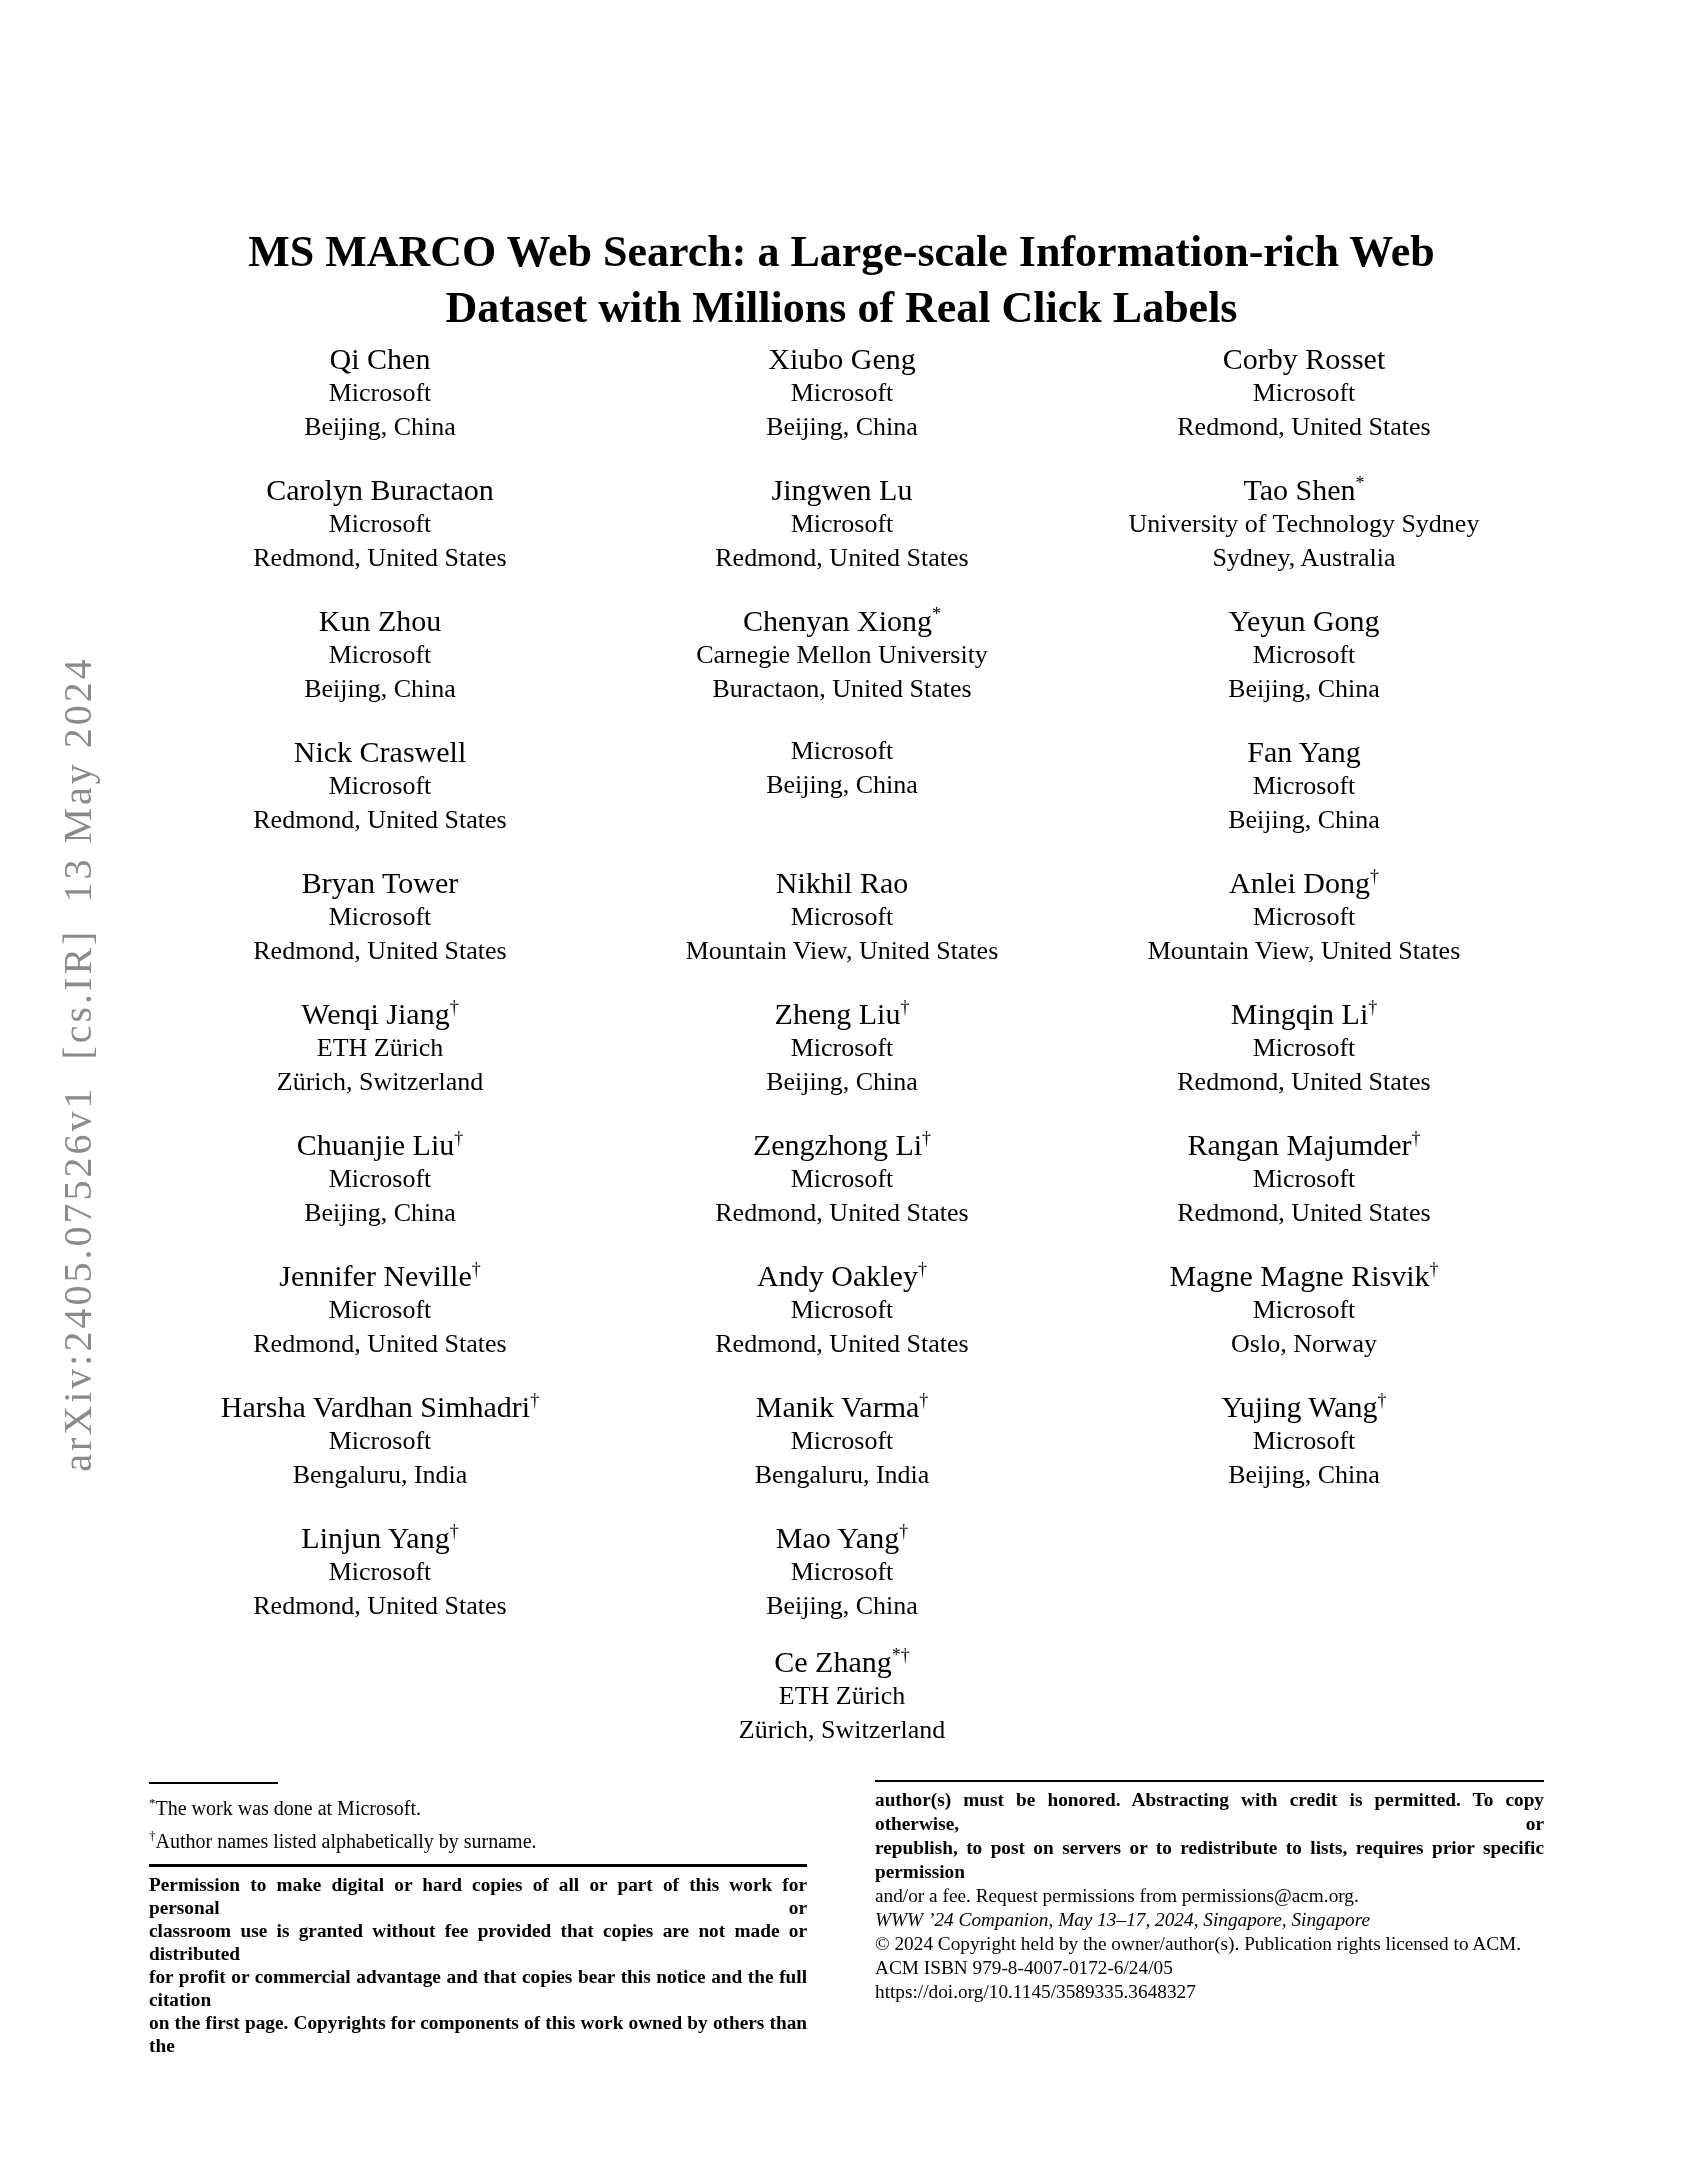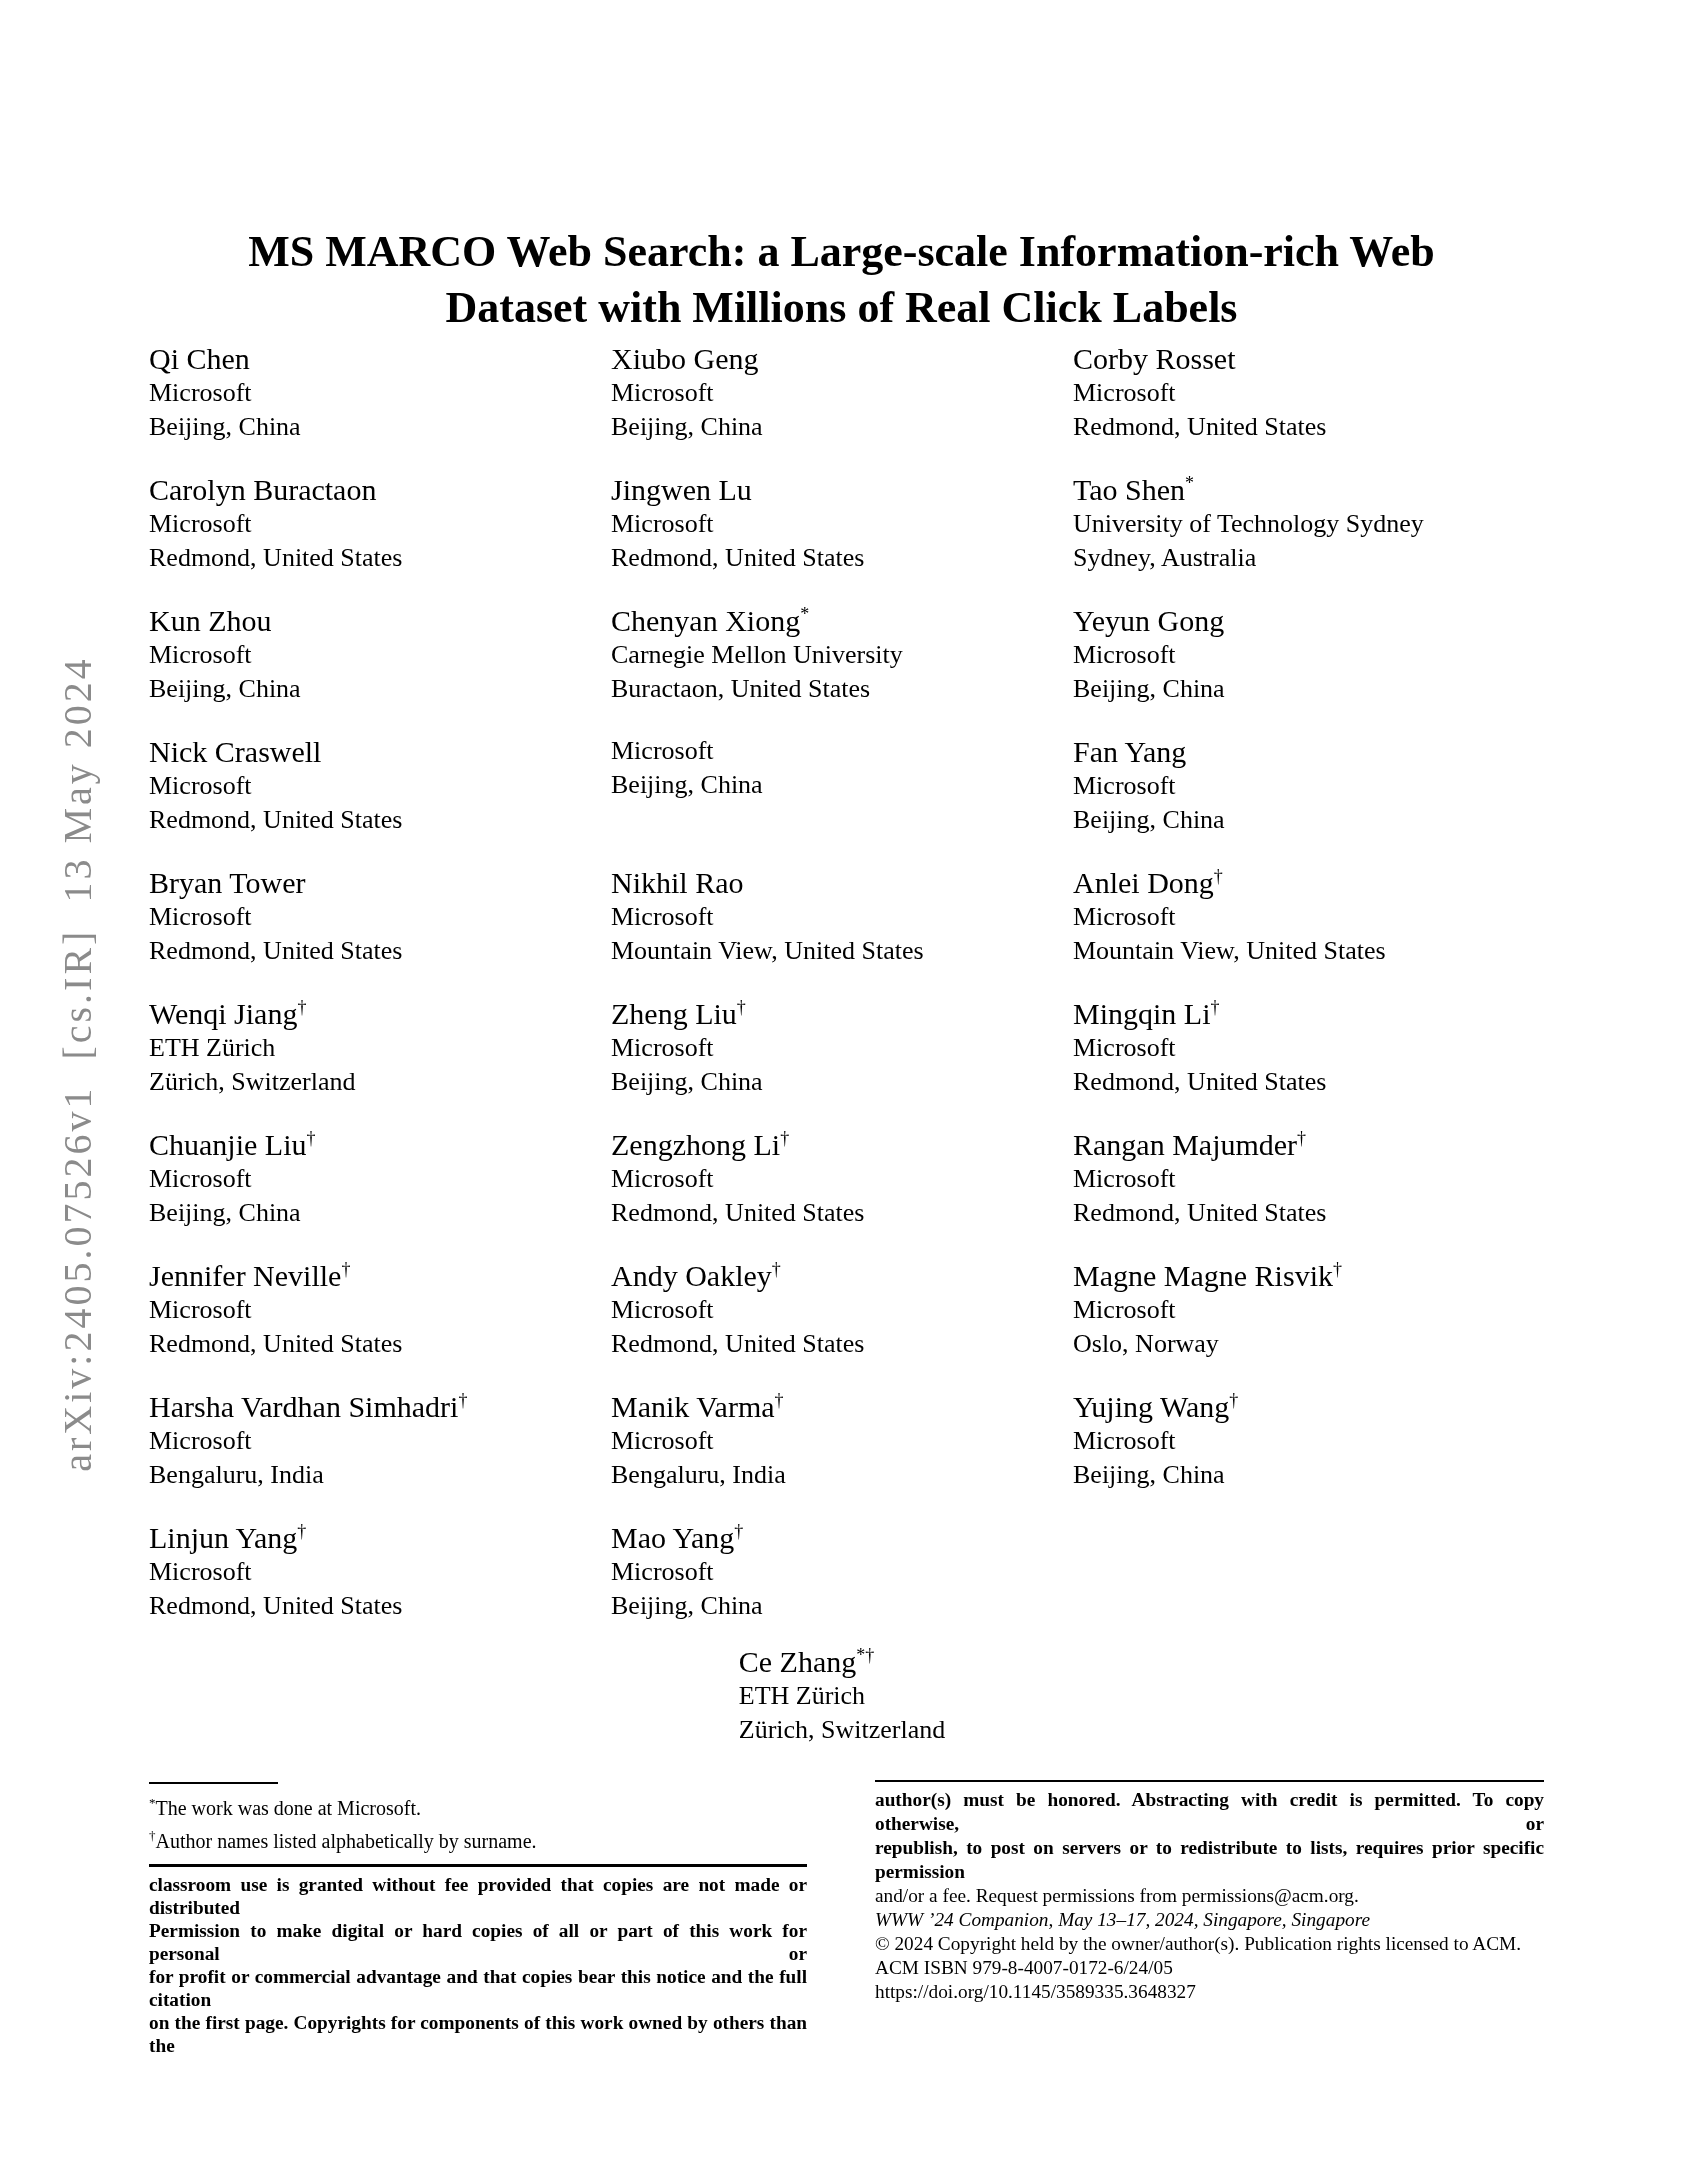--- a/index.html
+++ b/index.html
@@ -22,21 +22,21 @@
     position:absolute; top:224px; left:0; width:1683px; margin:0;
     text-align:center; font-weight:bold; font-size:44px; line-height:56px;
   }
   .title .tl { display:block; }
 
   
   .authors {
     position:absolute; top:341px; left:149px; width:1386px;
     display:grid; grid-template-columns:repeat(3,1fr); row-gap:28px;
   }
-  .author-block { }
+  .author-block { text-align:center; }
   .a-name { font-size:30px; line-height:35px; }
   .a-name sup { font-size:18px; line-height:0; }
   .a-org, .a-loc { font-size:26px; line-height:34px; }
 
   .last-author-wrap {
     position:absolute; top:1644px; left:149px; width:1386px;
     display:flex; justify-content:center;
   }
 
   
@@ -250,22 +250,22 @@
     <div class="a-loc">Zürich, Switzerland</div>
   </div>
 </div>
 
   <div class="col-left">
     <div class="fn-rule"></div>
     <div class="fn-line"><sup>*</sup><span>The work was done at Microsoft.</span></div>
     <div class="fn-line"><sup>†</sup><span>Author names listed alphabetically by surname.</span></div>
     <div class="thick-rule"></div>
     <div class="perm">
+      <div class="fill">Permission to make digital or hard copies of all or part of this work for personal or</div>
       <div class="fill">classroom use is granted without fee provided that copies are not made or distributed</div>
-      <div class="fill">Permission to make digital or hard copies of all or part of this work for personal or</div>
       <div class="fill">for profit or commercial advantage and that copies bear this notice and the full citation</div>
       <div class="fill">on the first page. Copyrights for components of this work owned by others than the</div>
     </div>
   </div>
 
   <div class="col-right">
     <div class="right-rule"></div>
     <div class="txt fill">author(s) must be honored. Abstracting with credit is permitted. To copy otherwise, or</div>
     <div class="txt fill">republish, to post on servers or to redistribute to lists, requires prior specific permission</div>
     <div class="txt">and/or a fee. Request permissions from permissions@acm.org.</div>

